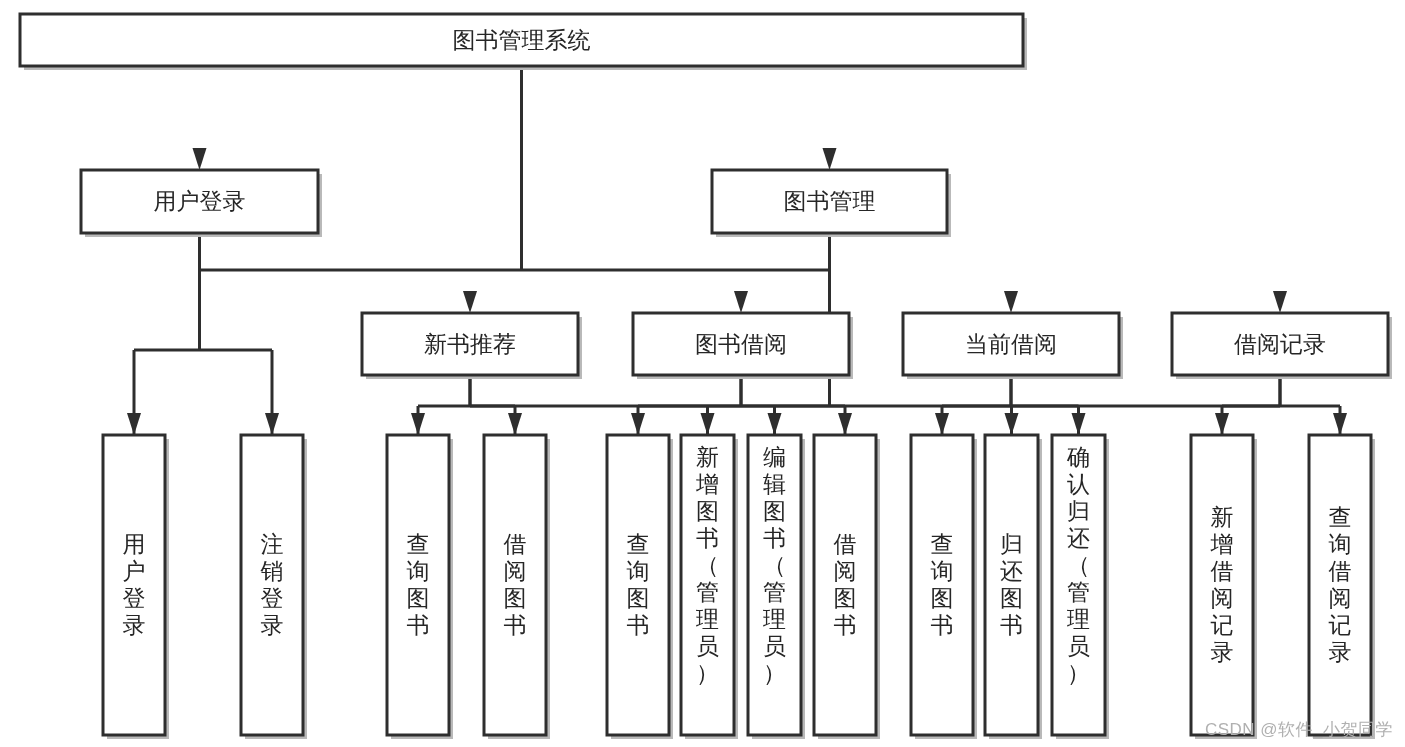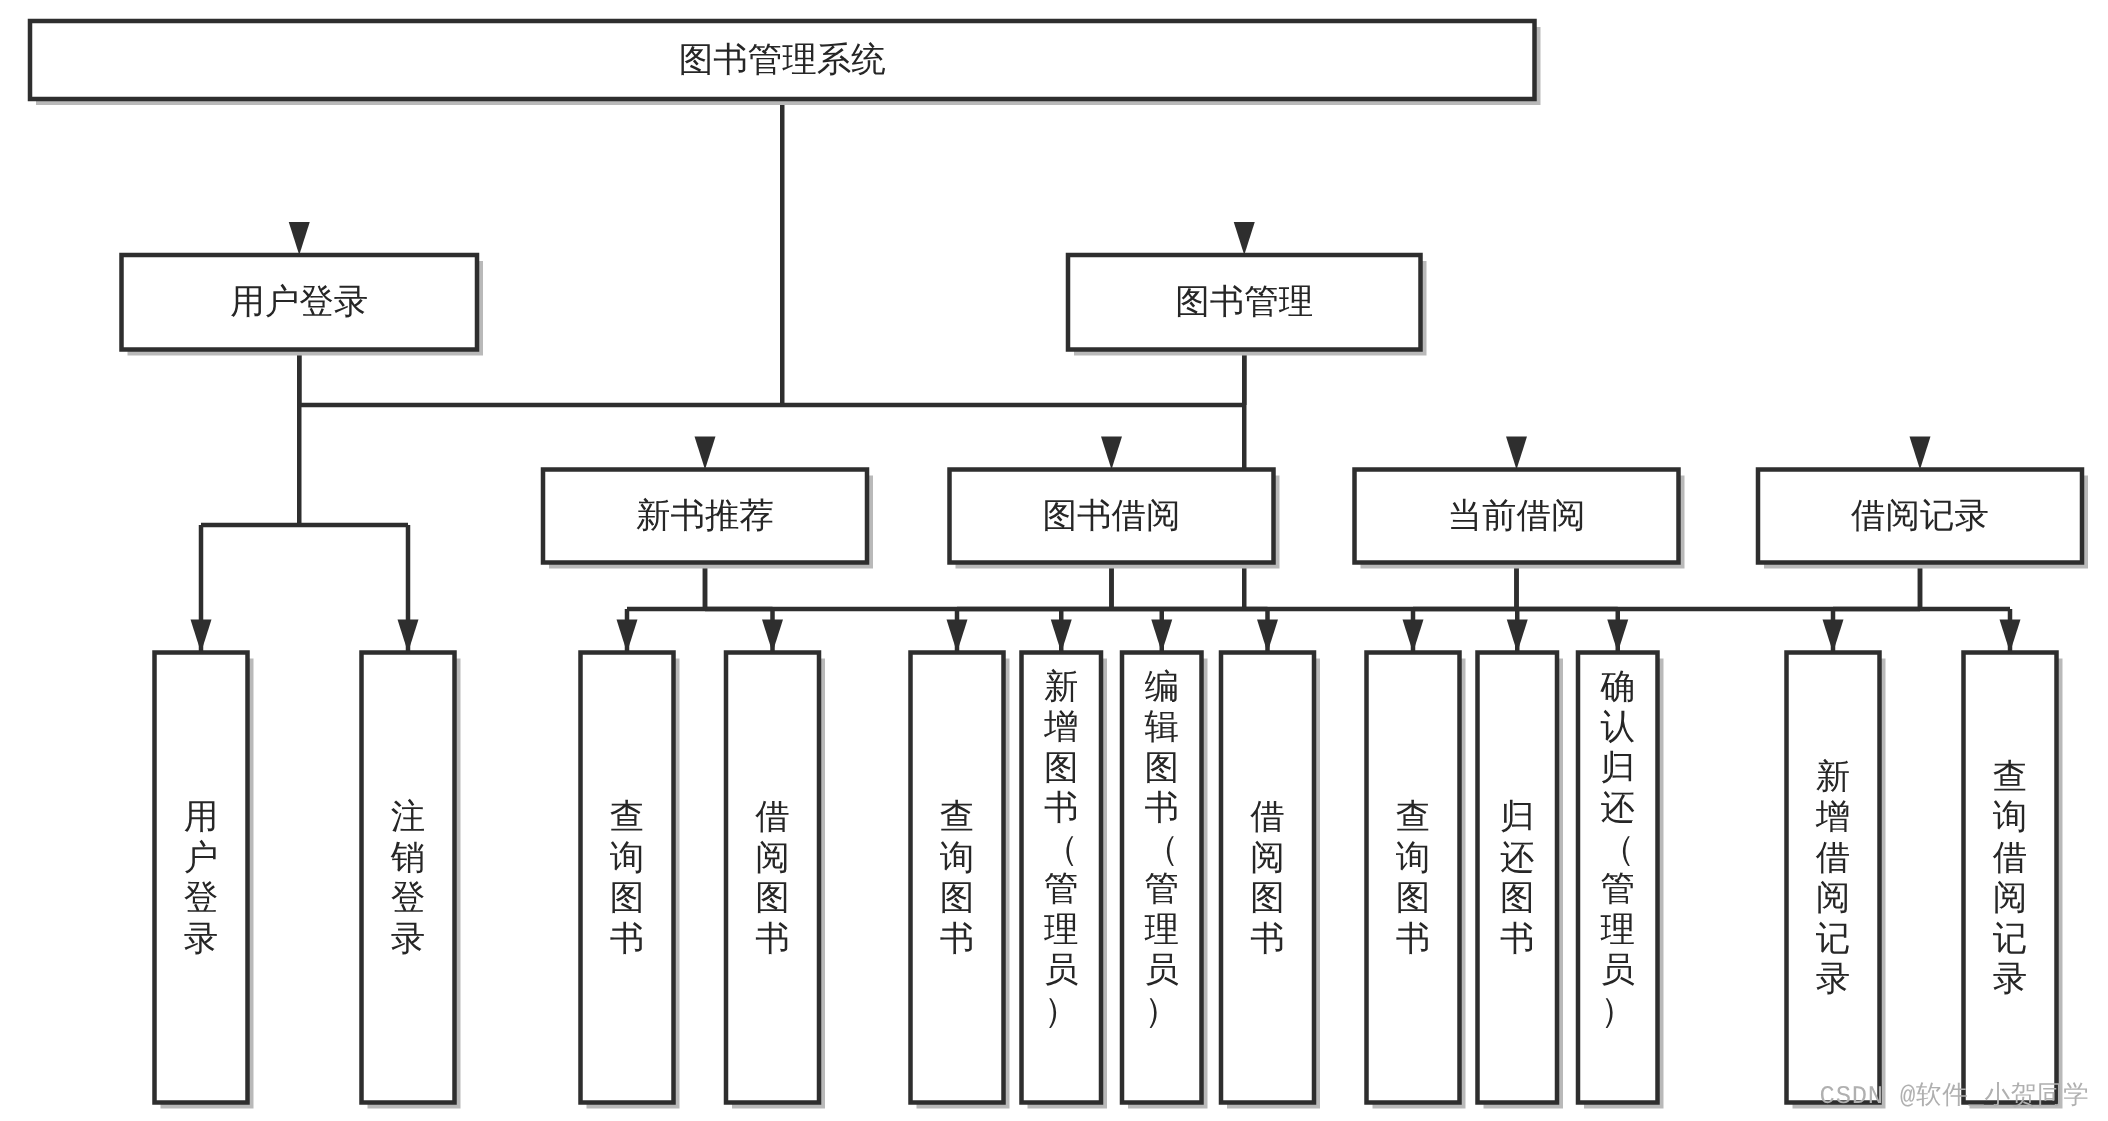--- a/index.html
+++ b/index.html
@@ -51,21 +51,21 @@
   .node-label-v {
     font-family: "DejaVu Sans", "Liberation Sans", sans-serif;
     fill: #262626;
     font-size: 23px;
     text-anchor: middle;
   }
   .watermark {
     position: absolute;
     right: 12px;
     bottom: 6px;
-    font-family: Liberation Mono, monospace;
+    font-family: Liberation Sans, sans-serif;
     font-size: 17px;
     color: #b0b0b0;
     white-space: nowrap;
     pointer-events: none;
     letter-spacing: 0.5px;
     margin-top: 13px;
   }
 </style>
 </head>
 <body>

